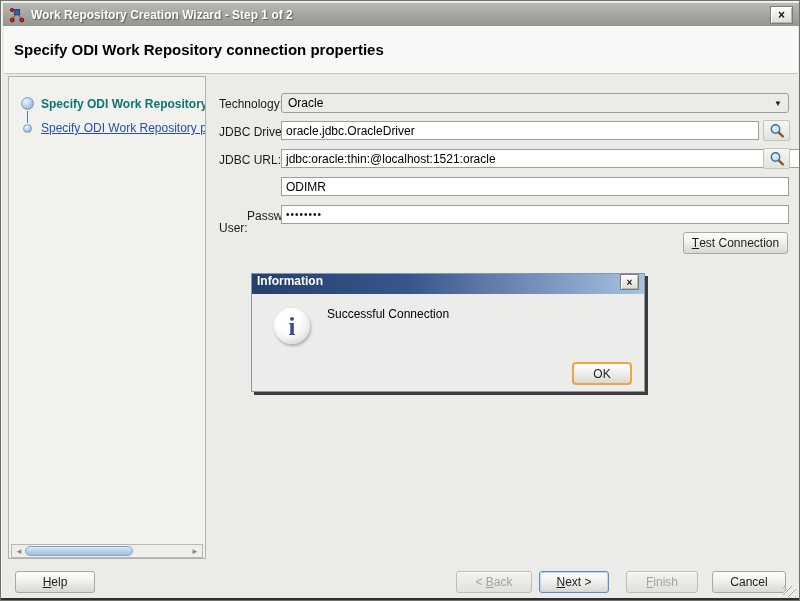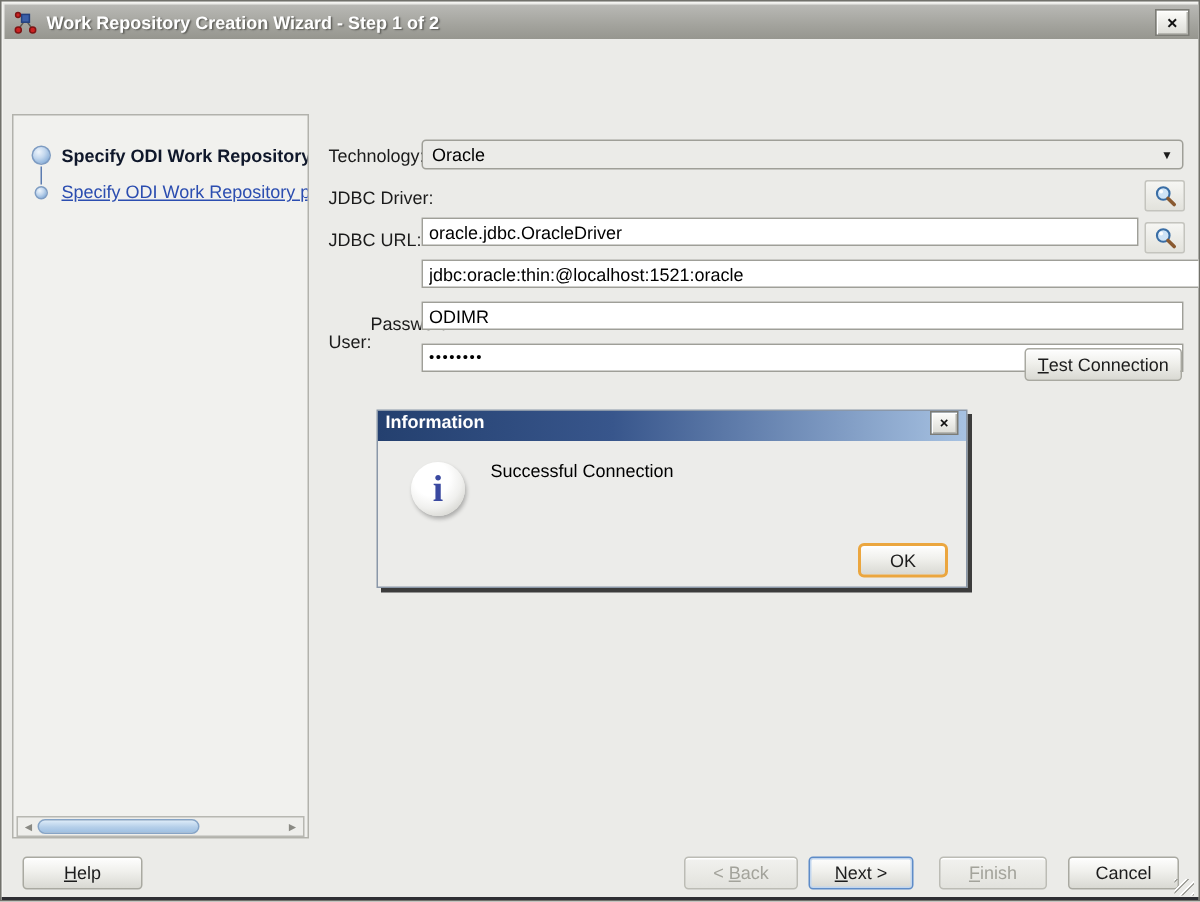--- a/index.html
+++ b/index.html
@@ -23,35 +23,35 @@
     border:1px solid #7c7c76;box-shadow:inset 1px 1px 0 #fff,inset -1px -1px 0 #b6b6b0;
     font-weight:bold;color:#111;cursor:default;
   }
   .win-close{margin-left:auto;width:21px;height:16px;font-size:12px;line-height:1;}
   
   .header{left:3px;top:25px;width:794px;height:48px;background:#f8f8f6;border-bottom:1px solid #c6c6c0;box-sizing:border-box;}
   .page-title{position:absolute;left:10px;top:15px;font-size:15px;font-weight:bold;color:#000;}
   
   .sidebar{left:7px;top:75px;width:198px;height:483px;background:#f1f1ee;border:1px solid #b2b2ac;box-sizing:border-box;overflow:hidden;}
   .sphere{border-radius:50%;background:radial-gradient(circle at 35% 30%,#eef5fc,#c4d8ee 40%,#8cb1da 78%,#7099c8);border:1px solid #7e9cc2;box-sizing:border-box;}
-  .step-label-active{font-size:12px;font-weight:bold;color:#0f172a;white-space:nowrap;}
+  .step-label-active{font-size:12px;font-weight:bold;color:#0f766e;white-space:nowrap;}
   .step-label-link{font-size:12px;color:#2b4db0;text-decoration:underline;white-space:nowrap;cursor:pointer;}
   .connector{width:1px;background:#5c7cb0;}
   
   .hscroll{background:#eeeeeb;border:1px solid #b8b8b2;box-sizing:border-box;}
   .scroll-arrow{position:absolute;top:1px;font-size:8px;color:#8a8a84;line-height:11px;cursor:pointer;}
   .scroll-thumb{
     position:absolute;top:1px;height:10px;border-radius:6px;cursor:pointer;
     background:linear-gradient(180deg,#dcebf8,#b5cfe9 55%,#9fc0e2);border:1px solid #86a4c6;box-sizing:border-box;
   }
   
   .flabel{font-size:12px;color:#1b1b1b;white-space:nowrap;}
   .tf{
     border:1px solid #9f9f98;background:#fff;font-family:"Liberation Sans",sans-serif;
-    font-size:12px;color:#000;padding:0 4px;box-sizing:border-box;outline:none;margin-top:24px;
+    font-size:12px;color:#000;padding:0 4px;box-sizing:border-box;outline:none;
   }
   .combo{
     border:1px solid #9f9f98;border-radius:3px;box-sizing:border-box;cursor:pointer;
     background:linear-gradient(180deg,#fefefe,#ececе7 55%,#d6d6d0);
     background:linear-gradient(180deg,#fefefe,#ececе7 55%,#d6d6d0);
     display:flex;align-items:center;padding:0 6px;font-size:12px;color:#000;
   }
   .combo-arrow{margin-left:auto;font-size:8px;color:#1a1a1a;}
   .search-btn{
     display:flex;align-items:center;justify-content:center;cursor:pointer;
@@ -109,20 +109,23 @@
         <rect x="5.4" y="2.6" width="5.2" height="5.2" fill="#3a5fa8" stroke="#23407e"></rect>
         <circle cx="3.2" cy="13" r="2" fill="#cc2222" stroke="#7e1414"></circle>
         <circle cx="12.8" cy="13" r="2" fill="#cc2222" stroke="#7e1414"></circle>
         <circle cx="3" cy="3" r="1.6" fill="#cc2222" stroke="#7e1414"></circle>
       </svg>
     </span>
     <span class="title-text">Work Repository Creation Wizard - Step 1 of 2</span>
     <span class="sysbtn win-close">×</span>
   </div>
 
+  <div class="abs header">
+    <span class="page-title">Specify ODI Work Repository connection properties</span>
+  </div>
 
   <div class="abs sidebar">
     <span class="abs sphere" style="left:12px;top:20px;width:13px;height:13px;"></span>
     <span class="abs step-label-active" style="left:32px;top:20px;">Specify ODI Work Repository</span>
     <span class="abs connector" style="left:18px;top:34px;height:12px;"></span>
     <span class="abs sphere" style="left:14px;top:47px;width:9px;height:9px;"></span>
     <span class="abs step-label-link" style="left:32px;top:44px;">Specify ODI Work Repository prop</span>
 
     <div class="abs hscroll" style="left:2px;top:467px;width:192px;height:14px;">
       <span class="scroll-arrow" style="left:3px;">◄</span>

